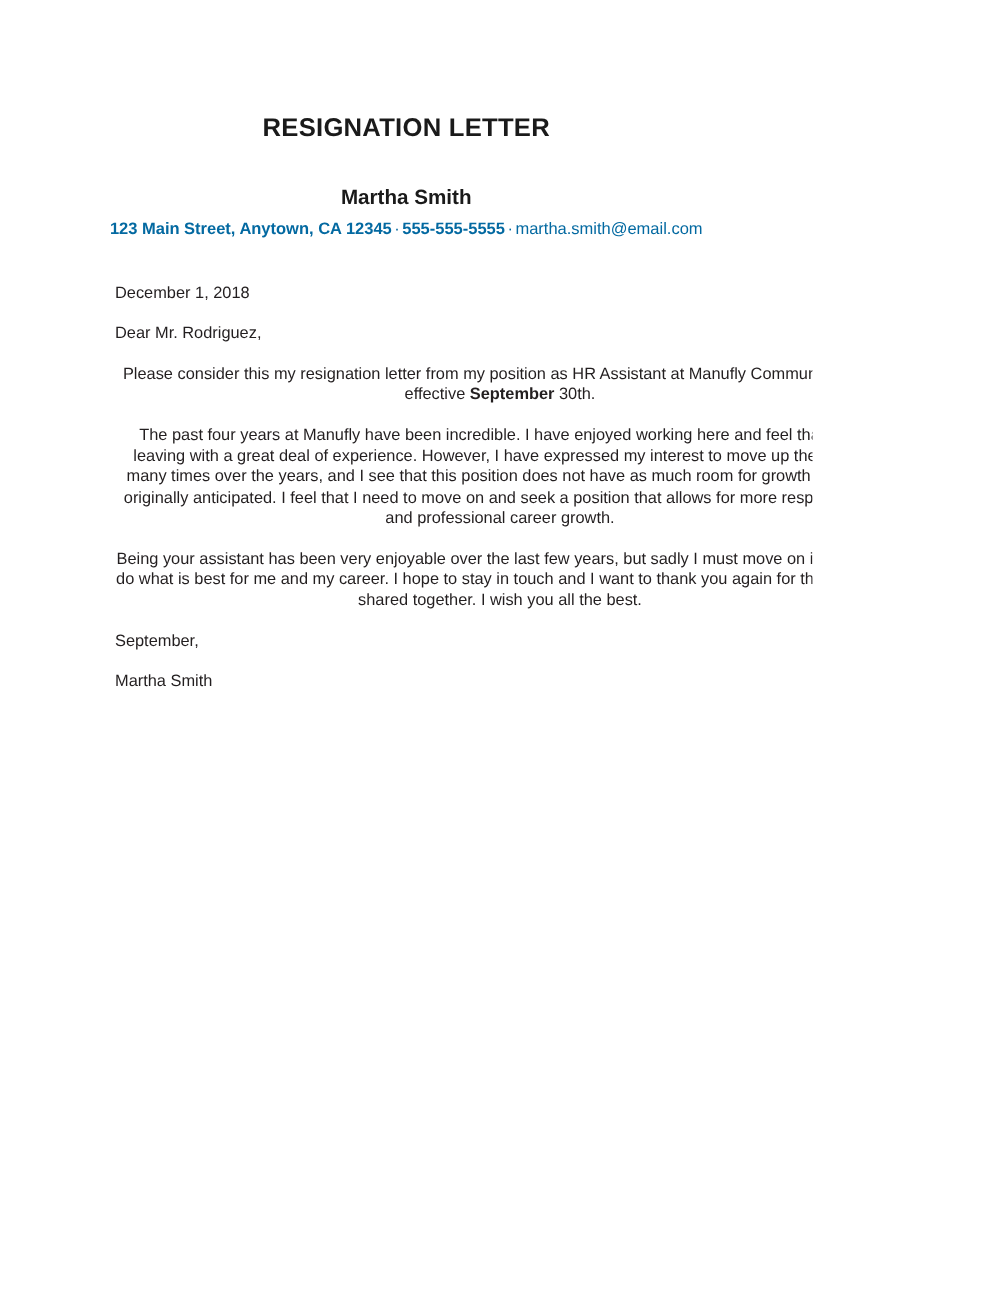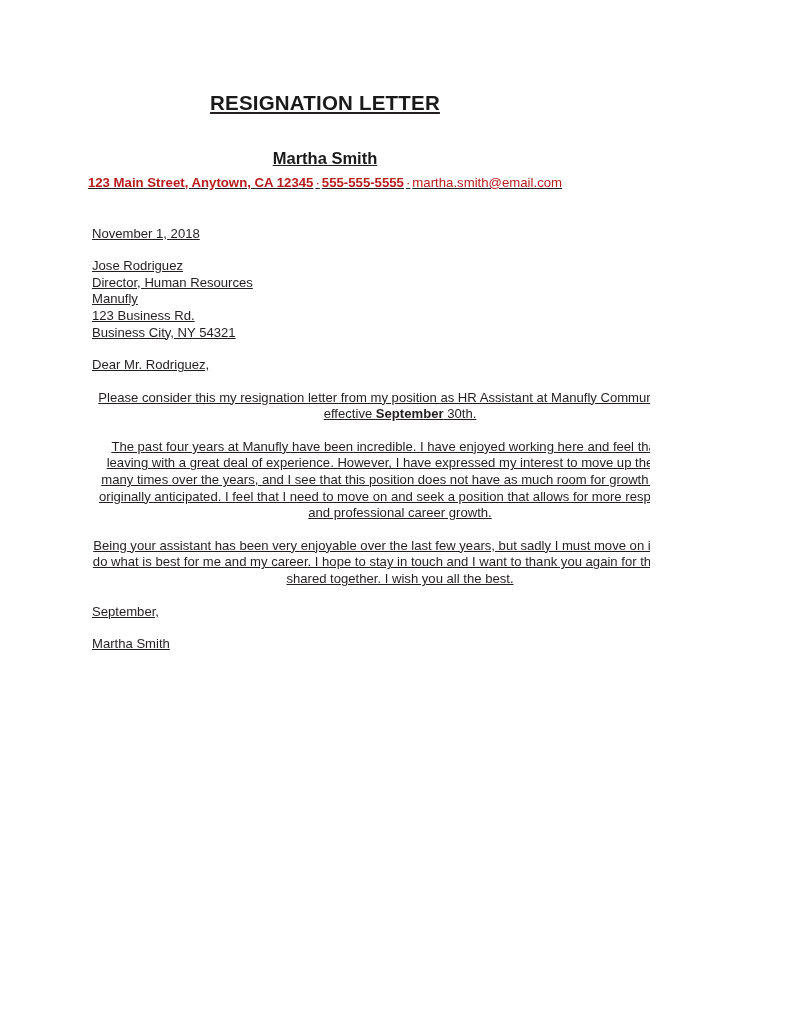--- a/index.html
+++ b/index.html
@@ -17,21 +17,20 @@
   }
 
   .page {
     position: relative;
     width: 650px;
     height: 1036px;
     background: #ffffff;
     box-sizing: border-box;
     padding: 0;
     overflow: hidden;
-    text-decoration: underline;
   }
 
   
   .letter-header {
     text-align: center;
     padding-top: 92px;
   }
 
   .doc-title {
     font-size: 20.5px;
@@ -49,21 +48,21 @@
     margin: 0;
     padding-top: 34px;
     color: #1a1a1a;
   }
 
   .sender-contact {
     font-size: 13.2px;
     line-height: 1.2;
     margin: 0;
     padding-top: 8px;
-    color: #b91c1c;
+    color: #0369a1;
   }
 
   .sender-contact .contact-strong {
     font-weight: bold;
   }
 
   .sender-contact .sep {
     font-weight: normal;
     padding: 0 2px;
   }
@@ -111,29 +110,22 @@
 
     <div class="sender-name">Martha Smith</div>
 
     <div class="sender-contact">
       <span class="contact-strong">123 Main Street, Anytown, CA 12345</span><span class="sep">·</span><span class="contact-strong">555-555-5555</span><span class="sep">·</span><span class="contact-email">martha.smith@email.com</span>
     </div>
   </div>
 
   <div class="letter-body">
 
-    <div class="block gap-date">November 1, 2018</div>
+    <div class="block gap-date">December 1, 2018</div>
 
-    <div class="block gap-standard">
-      <span class="addr-line">Jose Rodriguez</span>
-      <span class="addr-line">Director, Human Resources</span>
-      <span class="addr-line">Manufly</span>
-      <span class="addr-line">123 Business Rd.</span>
-      <span class="addr-line">Business City, NY 54321</span>
-    </div>
 
     <div class="block gap-standard">Dear Mr. Rodriguez,</div>
 
     <p class="para block gap-standard"><span>Please consider this my resignation letter from my position as HR Assistant at Manufly Communications, effective </span><span class="bold-inline">September</span><span> 30th.</span></p>
 
     <p class="para block gap-standard"><span>The past four years at Manufly have been incredible. I have enjoyed working here and feel that I am leaving with a great deal of experience. However, I have expressed my interest to move up the ladder many times over the years, and I see that this position does not have as much room for growth as I had originally anticipated. I feel that I need to move on and seek a position that allows for more responsibility and professional career growth.</span></p>
 
     <p class="para block gap-standard"><span>Being your assistant has been very enjoyable over the last few years, but sadly I must move on in order to do what is best for me and my career. I hope to stay in touch and I want to thank you again for the time we shared together. I wish you all the best.</span></p>
 
     <div class="block gap-standard">September,</div>

